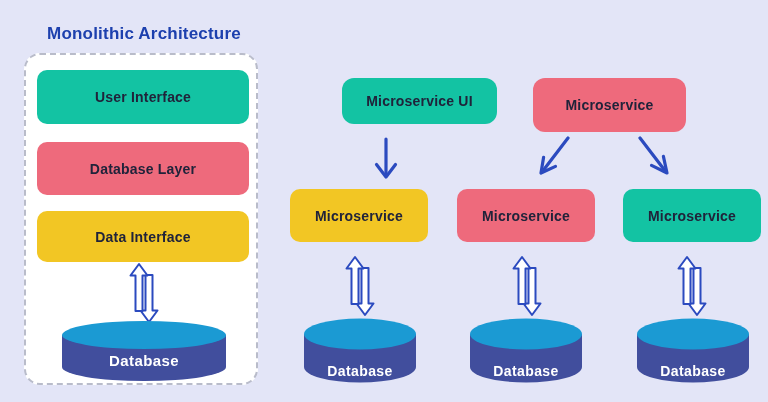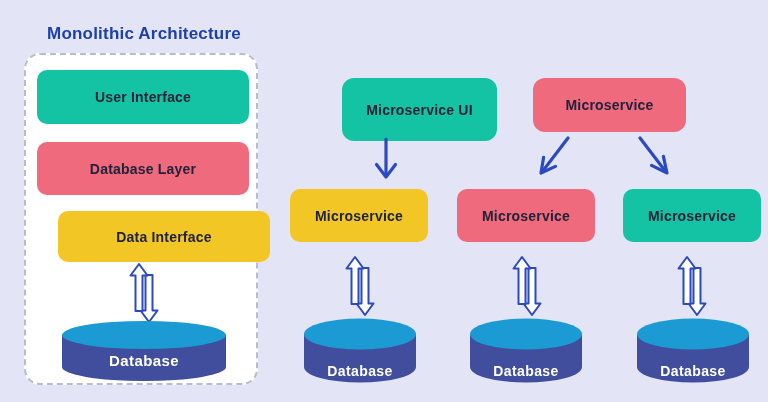--- a/index.html
+++ b/index.html
@@ -26,23 +26,23 @@
     position:absolute; border-radius:10px;
     display:flex; align-items:center; justify-content:center;
     font-weight:bold; font-size:14px; color:#20233a; letter-spacing:.2px;text-align:right;
   }
   .teal   { background:#13c3a3; }
   .red    { background:#ee6a7c; }
   .yellow { background:#f2c624; }
 
   #mono-ui   { left:37px; top:70px;  width:212px; height:54px; }
   #mono-biz  { left:37px; top:142px; width:212px; height:53px; }
-  #mono-data { left:37px; top:211px; width:212px; height:51px;margin-left:21px; }
+  #mono-data { left:37px; top:211px; width:212px; height:51px; }
 
-  #ms-ui  { left:342px; top:78px; width:155px; height:63px; border-radius:12px; }
+  #ms-ui  { left:342px; top:78px; width:155px; height:46px; border-radius:12px; }
   #ms-top { left:533px; top:78px; width:153px; height:54px; border-radius:12px; }
 
   #ms1 { left:290px; top:189px; width:138px; height:53px; }
   #ms2 { left:457px; top:189px; width:138px; height:53px; }
   #ms3 { left:623px; top:189px; width:138px; height:53px; }
 
   .arrow-abs { position:absolute; }
   #mono-updown { left:129px; top:262px; }
   #updown-1 { left:345px; top:255px; }
   #updown-2 { left:512px; top:255px; }

